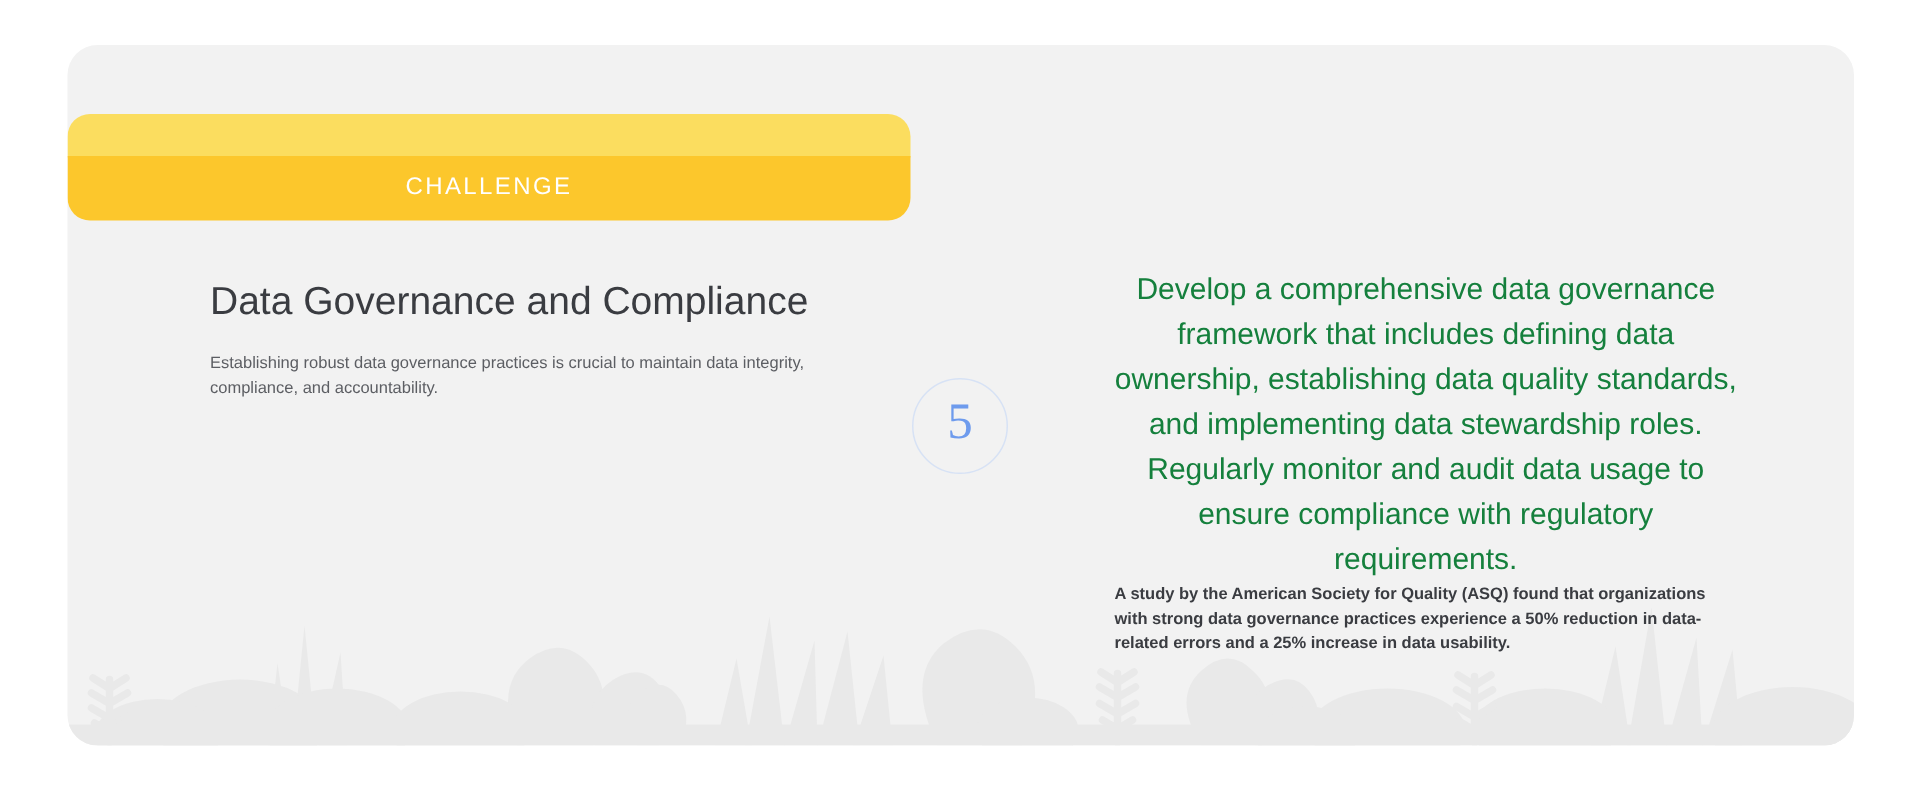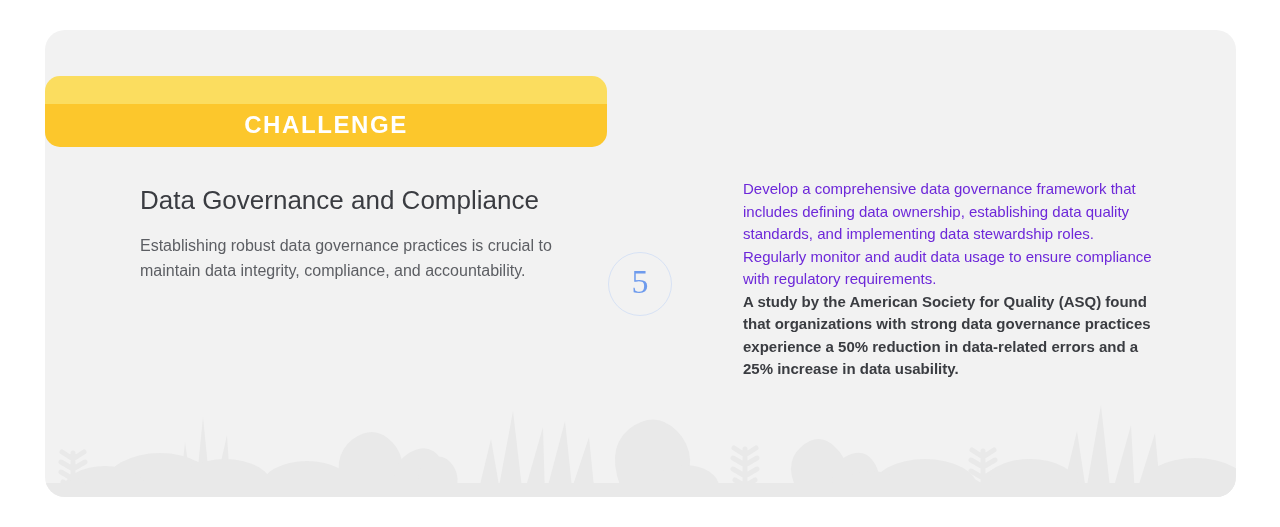--- a/index.html
+++ b/index.html
@@ -54,22 +54,22 @@
     left: 0; top: 28px;
     width: 100%;
     height: 43px;
     border-radius: 0 0 15px 15px;
     display: flex;
     align-items: center;
     justify-content: center;
   }
   .ribbon-label {
     color: #ffffff;
-    font-weight: bold;
-    font-size: 24px;
+    font-weight: normal;
+    font-size: 16px;
     letter-spacing: 1.6px;
     line-height: 1;
     position: relative;
     top: -1px;
   }
 
   #challenge-ribbon {
     left: 0px;
     top: 46px;
     width: 562px;
@@ -94,40 +94,41 @@
     width: 420px;
   }
   #challenge-title {
     font-size: 26px;
     color: #3a3c41;
     font-weight: normal;
     margin: 15px 0 18px 0;
     line-height: 1.2;
   }
   #challenge-body {
-    font-size: 16px;
+    font-size: 11px;
     color: #5c5e63;
     line-height: 1.55;
     margin: 0;
   }
 
   #solution-column {
     position: absolute;
     left: 698px;
     top: 148px;
     width: 415px;
   }
   #solution-body {
-    font-size: 15px;
-    color: #6d28d9;
+    font-size: 20px;
+    color: #15803d;
     line-height: 1.5;
     margin: 0;
+    text-align: center;
   }
   #solution-highlight {
-    font-size: 15px;
+    font-size: 11px;
     color: #3a3c41;
     font-weight: bold;
     line-height: 1.5;
     margin: 0;
   }
 
   
   #step-badge {
     position: absolute;
     left: 563px;

